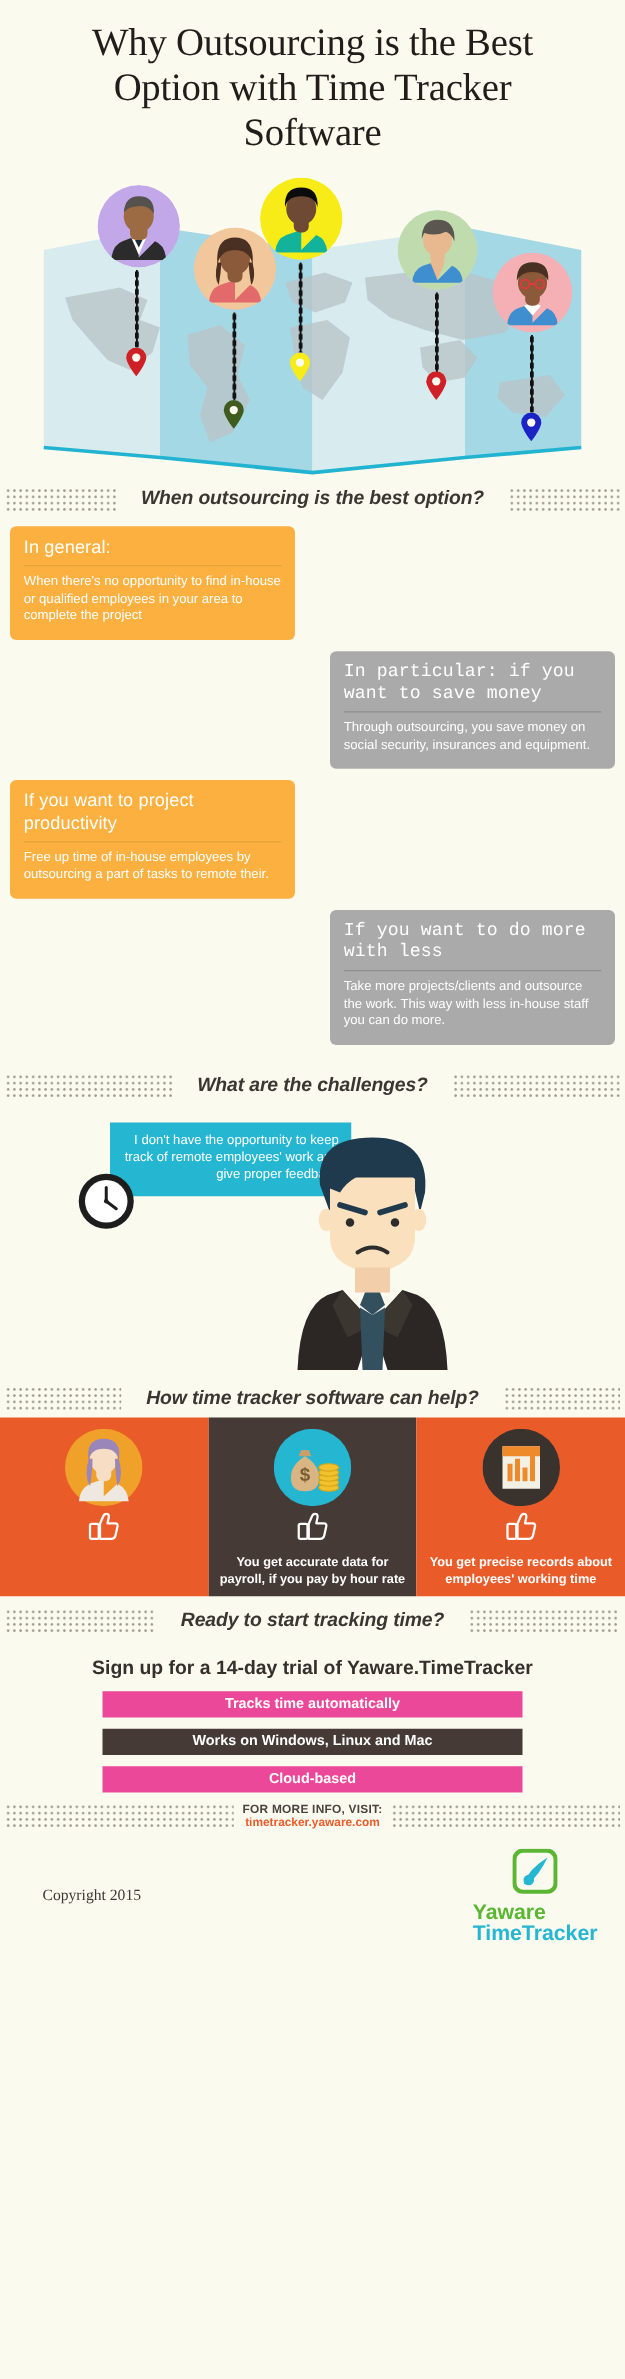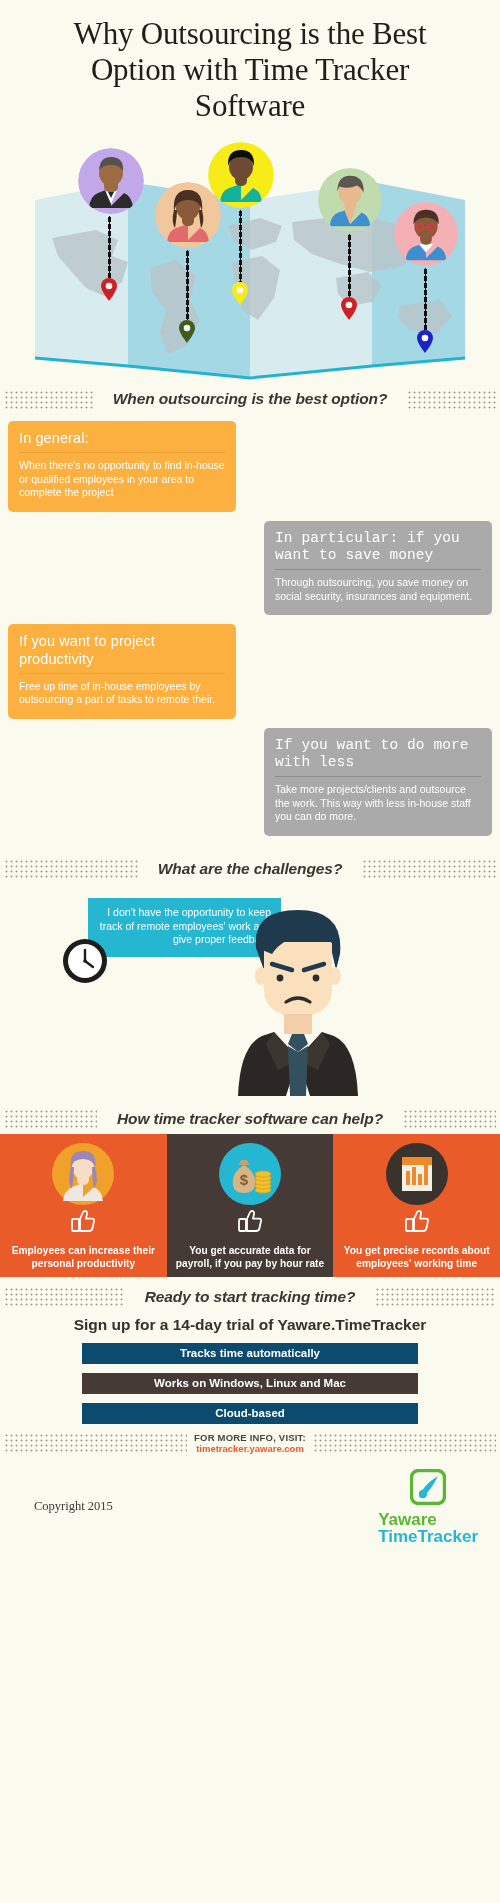--- a/index.html
+++ b/index.html
@@ -146,34 +146,34 @@
   .bene-icon-wrap { display: flex; justify-content: center; }
   .thumb { margin-top: 4px; display: flex; justify-content: center; }
 
   
   .cta-sub {
     text-align: center;
     font-family: "Liberation Sans Narrow","Liberation Sans",sans-serif;
     font-weight: bold;
     font-size: 15.5px;
     color: #35302b;
-    margin: 10px 0 9px 0;
+    margin: 20px 0 9px 0;
   }
   .bar {
     width: 336px;
     margin: 0 auto 9px auto;
     height: 21px;
     line-height: 21px;
     text-align: center;
     color: #fff;
     font-family: "Liberation Sans Narrow","Liberation Sans",sans-serif;
     font-size: 11.5px;
     font-weight: bold;
   }
-  .bar.cyan { background: #0c4a6e; }
+  .bar.cyan { background: #ec4899; }
   .bar.dark { background: #453a35; }
 
   .moreinfo {
     display: flex;
     align-items: center;
     justify-content: center;
     gap: 7px;
     margin-top: 9px;
     padding: 0 4px;
   }
@@ -413,21 +413,20 @@
         <path d="M19 24 Q15 38 20 46 Q22 34 22 24 Z" fill="#9a86b8"></path>
         <path d="M43 24 Q47 38 42 46 Q40 34 40 24 Z" fill="#9a86b8"></path>
       </svg>
     </div>
     <div class="thumb">
       <svg width="26" height="25" viewBox="0 0 26 25">
         <path d="M10 10 L10 22 L19 22 Q22 22 22.5 19 L24 12 Q24.4 9.6 22 9.6 L16 9.6 L17 5 Q17.4 2 15 2 Q13.4 2 12.6 4 L10 10 Z" fill="none" stroke="#ffffff" stroke-width="1.8" stroke-linejoin="round"></path>
         <rect x="2" y="10" width="7" height="12" rx="1.3" fill="none" stroke="#ffffff" stroke-width="1.8"></rect>
       </svg>
     </div>
-    <div class="bene-label">Employees can increase their personal productivity</div>
   </div>
 
   <div class="bene d">
     <div class="bene-icon-wrap">
       <svg width="62" height="62" viewBox="0 0 62 62">
         <circle cx="31" cy="31" r="31" fill="#25b6d2"></circle>
         <path d="M20 22 L30 22 L28 17 L22 17 Z" fill="#c9a06a"></path>
         <path d="M25 22 Q12 30 14 42 Q15 50 25 50 Q35 50 36 42 Q38 30 25 22 Z" fill="#d8b583"></path>
         <text x="25" y="42" font-family="Liberation Sans, sans-serif" font-size="15" font-weight="bold" fill="#7a5c32" text-anchor="middle">$</text>
         <g fill="#f2c22e" stroke="#d9a618" stroke-width="0.9">

